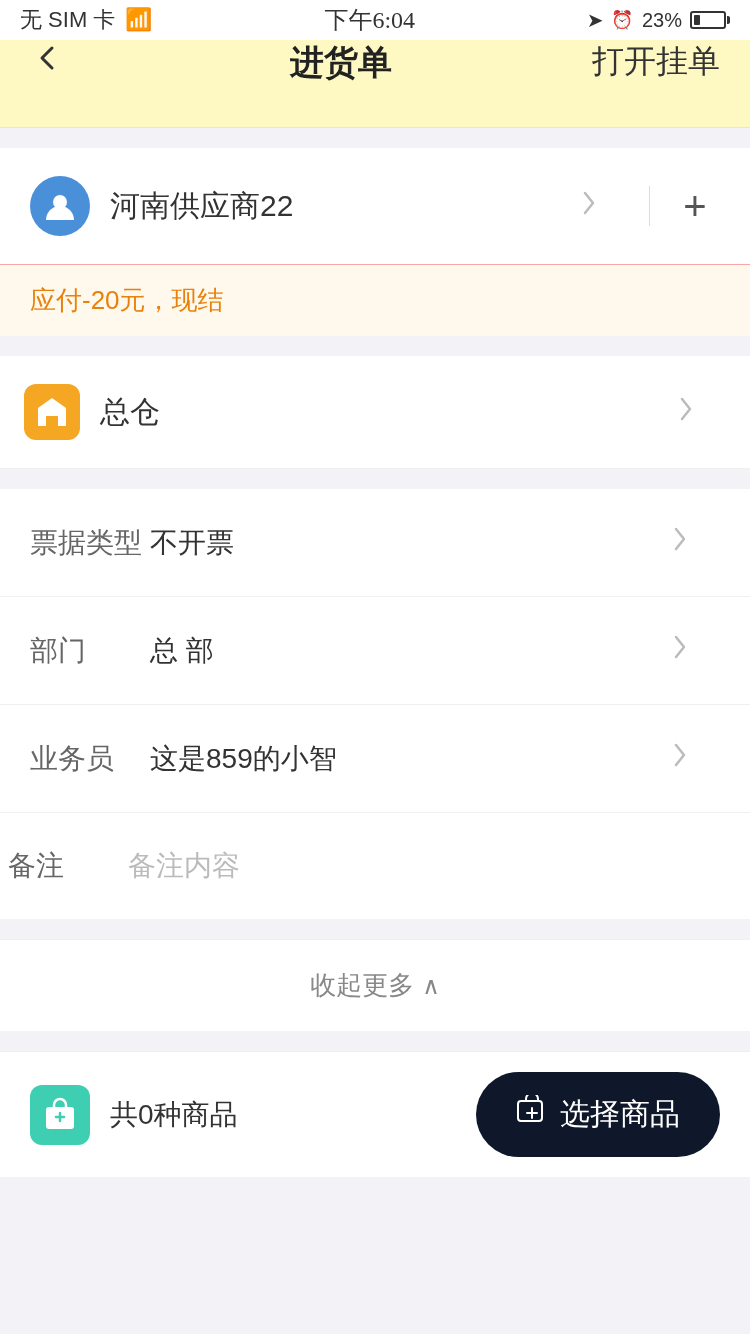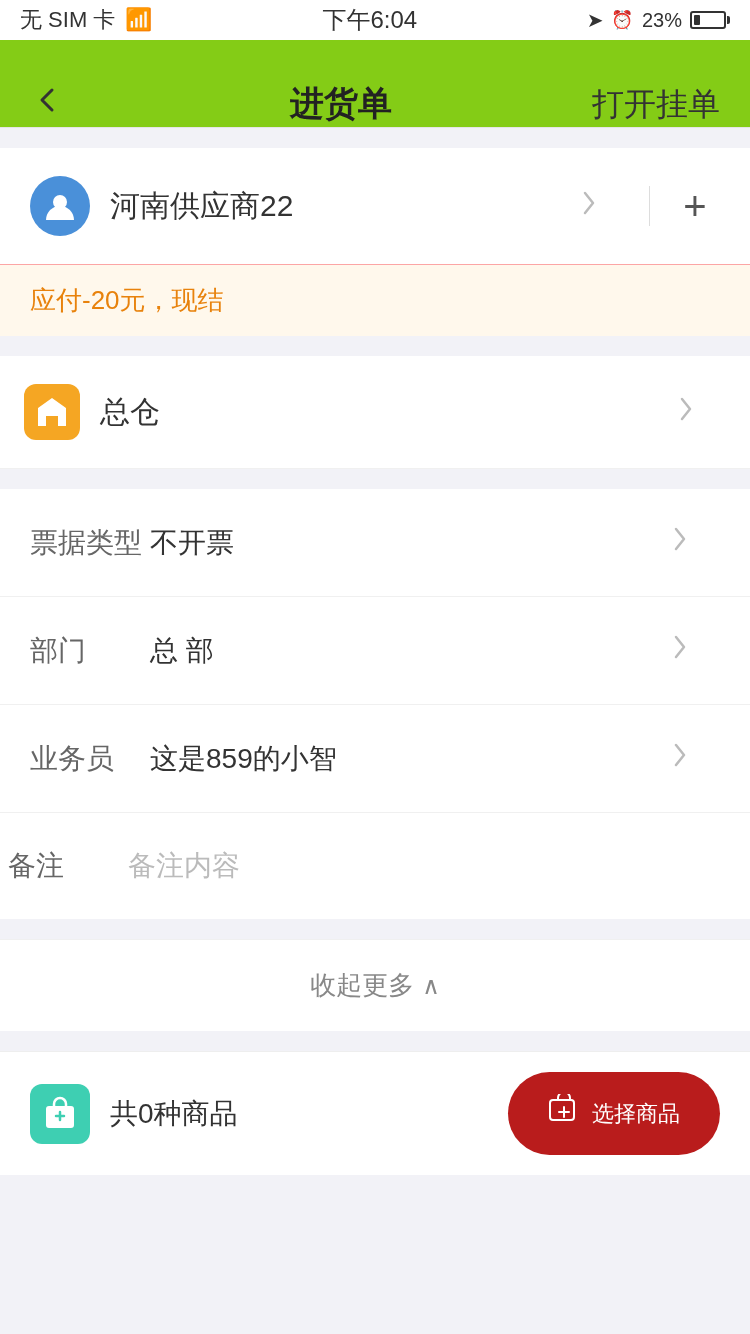--- a/index.html
+++ b/index.html
@@ -23,23 +23,23 @@
       padding: 0 20px;
       font-size: 22px;
       color: #333;
     }
     .status-left { display: flex; align-items: center; gap: 10px; }
     .status-right { display: flex; align-items: center; gap: 8px; }
 
     
     .nav-bar {
       height: 88px;
-      background: #84cc16;
-      display: flex;
-      align-items: flex-end;
+      background: #fef9c3;
+      display: flex;
+      align-items: flex-start;
       justify-content: space-between;
       padding: 0 30px;
       border-bottom: 1px solid #e5e5e5;
     }
     .nav-back {
       font-size: 36px;
       color: #333;
       cursor: pointer;
       width: 60px;
     }
@@ -209,26 +209,26 @@
       justify-content: center;
       margin-right: 20px;
       flex-shrink: 0;
     }
     .product-count {
       flex: 1;
       font-size: 28px;
       color: #333;
     }
     .select-btn {
-      background: #b91c1c;
+      background: #0f172a;
       color: #fff;
       border: none;
       border-radius: 44px;
       padding: 22px 40px;
-      font-size: 22px;
+      font-size: 30px;
       display: flex;
       align-items: center;
       gap: 12px;
       cursor: pointer;
     }
     .select-btn-icon { font-size: 30px; }
 
     
     .main-content {
       background: #f2f2f7;
@@ -269,21 +269,21 @@
     }
   </style>
 </head>
 <body>
 
 <div class="status-bar">
   <div class="status-left">
     <span>无 SIM 卡</span>
     <span class="wifi-icon">📶</span>
   </div>
-  <div style="font-size:24px;font-weight:500;">下午6:04</div>
+  <div style="font-size:24px;font-weight:500;font-family:Liberation Serif, serif;">下午6:04</div>
   <div class="status-right">
     <span style="font-size:20px;">➤</span>
     <span style="font-size:18px;">⏰</span>
     <span style="font-size:20px;">23%</span>
     <div class="battery">
       <div class="battery-body">
         <div class="battery-fill"></div>
       </div>
       <div class="battery-tip"></div>
     </div>

